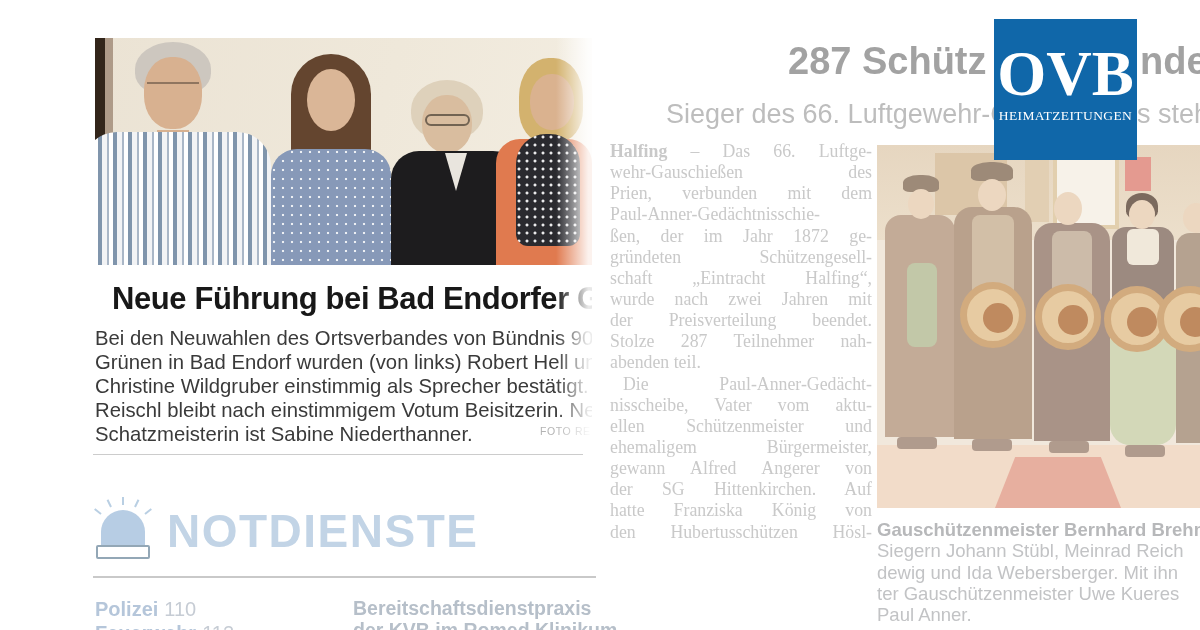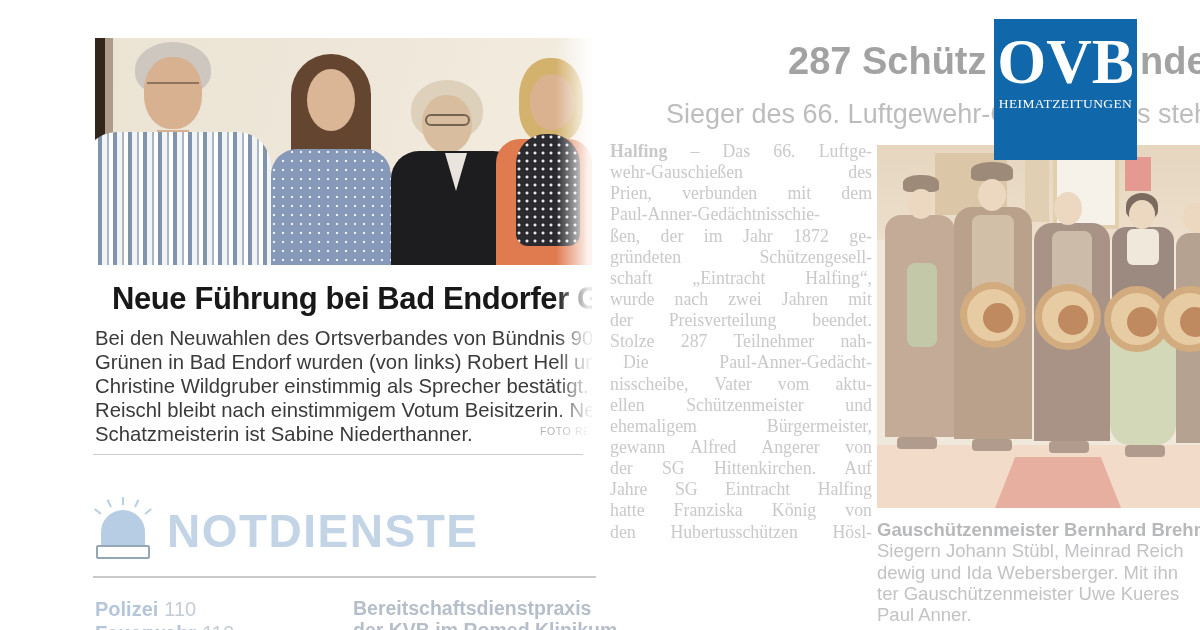--- a/index.html
+++ b/index.html
@@ -114,21 +114,21 @@
   .shoe{background:#b09b8d;border-radius:4px;width:40px;height:12px;}
   .s1{left:20px;top:292px;} .s2{left:95px;top:294px;} .s3{left:172px;top:296px;} .s4{left:248px;top:300px;}
 
   
   #r-caption{left:877px;top:519px;width:340px;height:111px;}
   .cap-line{position:static !important;height:21.3px;white-space:nowrap;font-size:18.5px;color:#c2c3c5;}
   .cap-line.bold{font-weight:bold;color:#b7b8ba;}
 
   
   #logo{left:994px;top:19px;width:143px;height:141px;background:#1067a9;z-index:10;text-align:center;}
-  #logo-text{position:static !important;display:block;margin-top:11px;
+  #logo-text{position:static !important;display:block;margin-top:23px;
     font-family:"Liberation Serif",serif;font-weight:bold;font-size:63px;line-height:64px;
     color:#ffffff;letter-spacing:0;}
   #logo-subtext{position:static !important;display:block;margin-top:2px;
     font-family:"Liberation Serif",serif;font-size:13.5px;color:#ffffff;letter-spacing:.4px;}
 </style>
 </head>
 <body>
 
 <div id="page">
 
@@ -200,27 +200,27 @@
     <div style="position:static">
         <div class="rline">wehr-Gauschießen des</div>
         <div class="rline">Prien, verbunden mit dem</div>
         <div class="rline">Paul-Anner-Gedächtnisschie-</div>
         <div class="rline">ßen, der im Jahr 1872 ge-</div>
         <div class="rline">gründeten Schützengesell-</div>
         <div class="rline">schaft „Eintracht Halfing“,</div>
         <div class="rline">wurde nach zwei Jahren mit</div>
         <div class="rline">der Preisverteilung beendet.</div>
         <div class="rline">Stolze 287 Teilnehmer nah-</div>
+        <div class="rline last">abenden teil.</div>
         <div class="rline ind">Die Paul-Anner-Gedächt-</div>
         <div class="rline">nisscheibe, Vater vom aktu-</div>
         <div class="rline">ellen Schützenmeister und</div>
         <div class="rline">ehemaligem Bürgermeister,</div>
         <div class="rline">gewann Alfred Angerer von</div>
         <div class="rline">der SG Hittenkirchen. Auf</div>
-        <div class="rline">Jahre SG Eintracht Halfing</div>
         <div class="rline">hatte Franziska König von</div>
         <div class="rline">den Hubertusschützen Hösl-</div>
       </div>
   </div>
 
   <div id="r-photo">
     <div class="cab-band"></div>
     <div class="cab-slot1"></div>
     <div class="cab-slot2"></div>
     <div class="win"></div>

